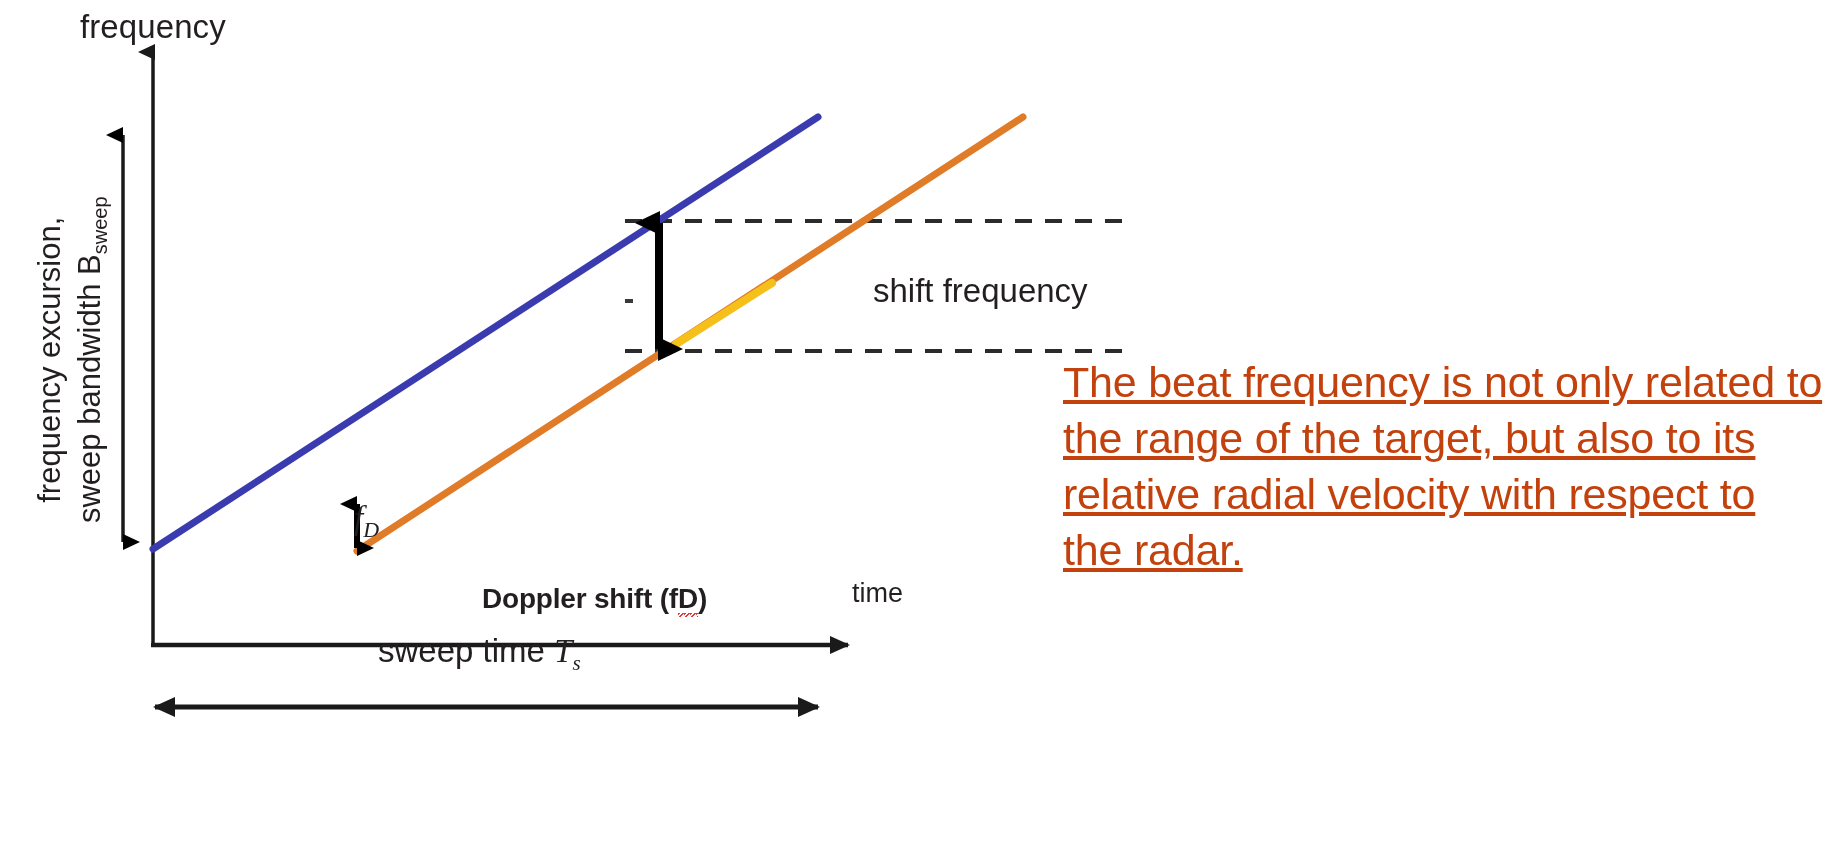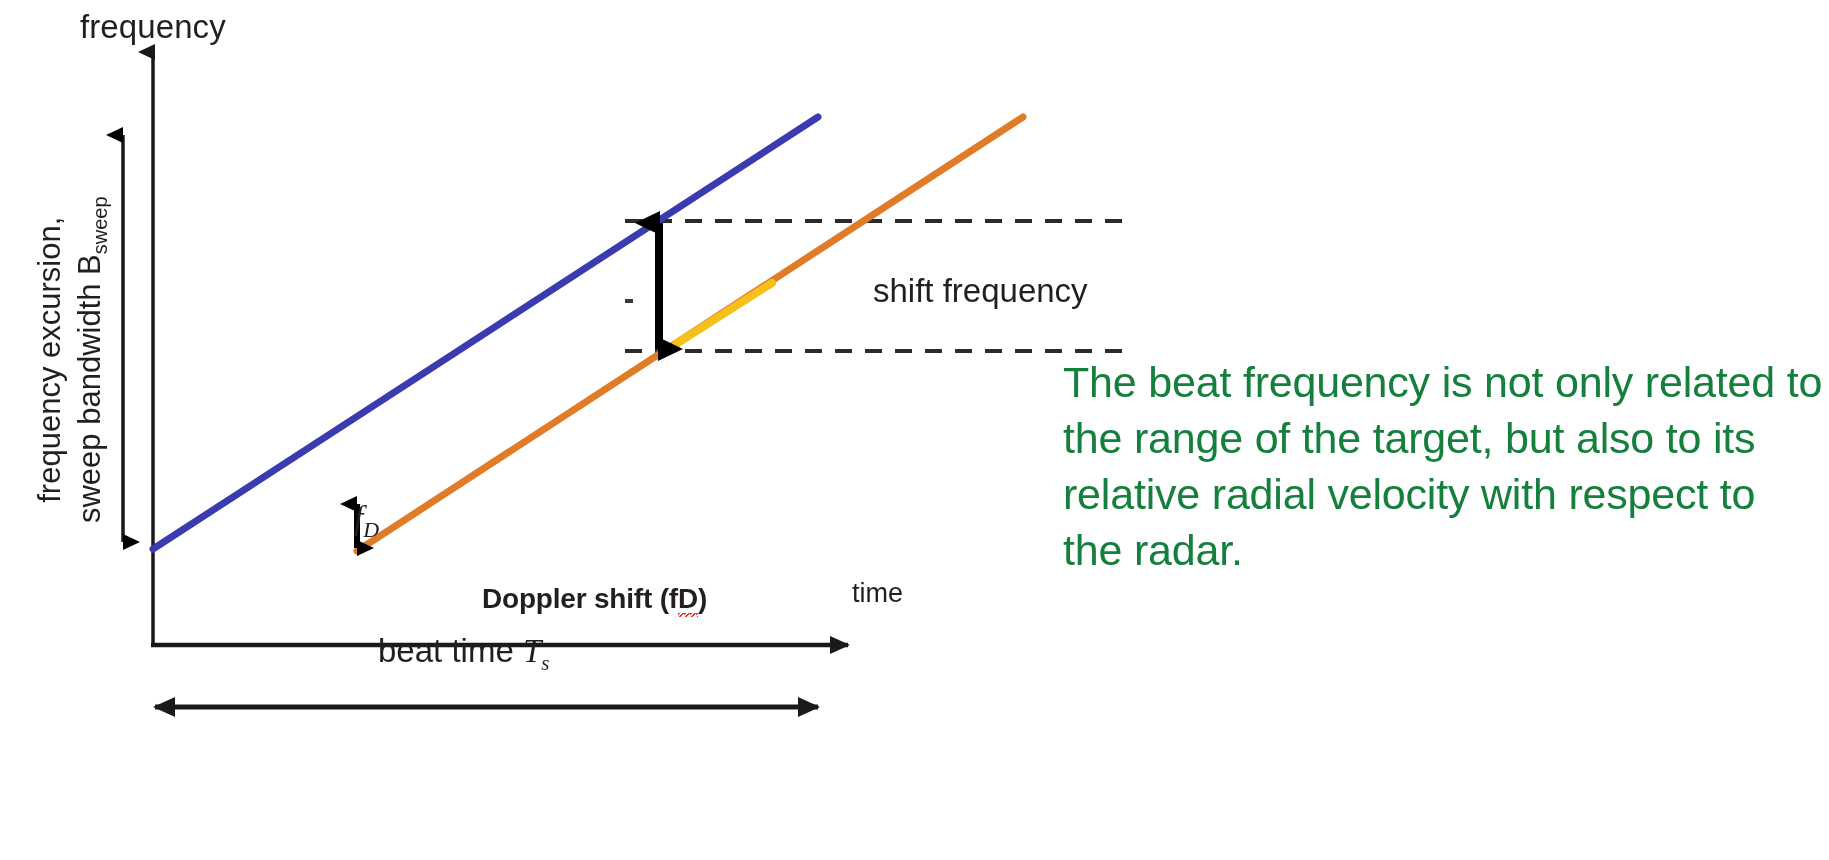--- a/index.html
+++ b/index.html
@@ -84,22 +84,23 @@
   #sweep-label .sub{font-size:21px;vertical-align:sub;font-style:italic;
                     font-family:"Liberation Serif", serif;}
 
   
   #side-note{
     position:absolute;
     left:1063px;top:355px;
     width:760px;
     font-size:43px;
     line-height:1.30;
-    color:#15803d;
+    color:#c2410c;
     letter-spacing:-0.2px;
+    text-decoration:underline;
   }
   #side-note p{margin:0;}
 </style>
 </head>
 <body>
 
 <div id="stage">
 
   <svg id="diagram" viewBox="0 0 1829 860" xmlns="http://www.w3.org/2000/svg">
     <defs>
@@ -169,20 +170,20 @@
     <span>f</span><span class="sub">D</span>
   </div>
 
   <div class="lbl" id="doppler-label">
     <span>Doppler shift (f</span><span class="spell">D</span><span>)</span>
   </div>
 
   <div class="lbl" id="time-label">time</div>
 
   <div class="lbl" id="sweep-label">
-    <span>beat time </span><span class="ital">T</span><span class="sub">s</span>
+    <span>sweep time </span><span class="ital">T</span><span class="sub">s</span>
   </div>
 
   <div id="side-note">
     <p>The beat frequency is not only related to the range of the target, but also to its relative radial velocity with respect to the radar.</p>
   </div>
 
 </div>
 
 </body></html>

